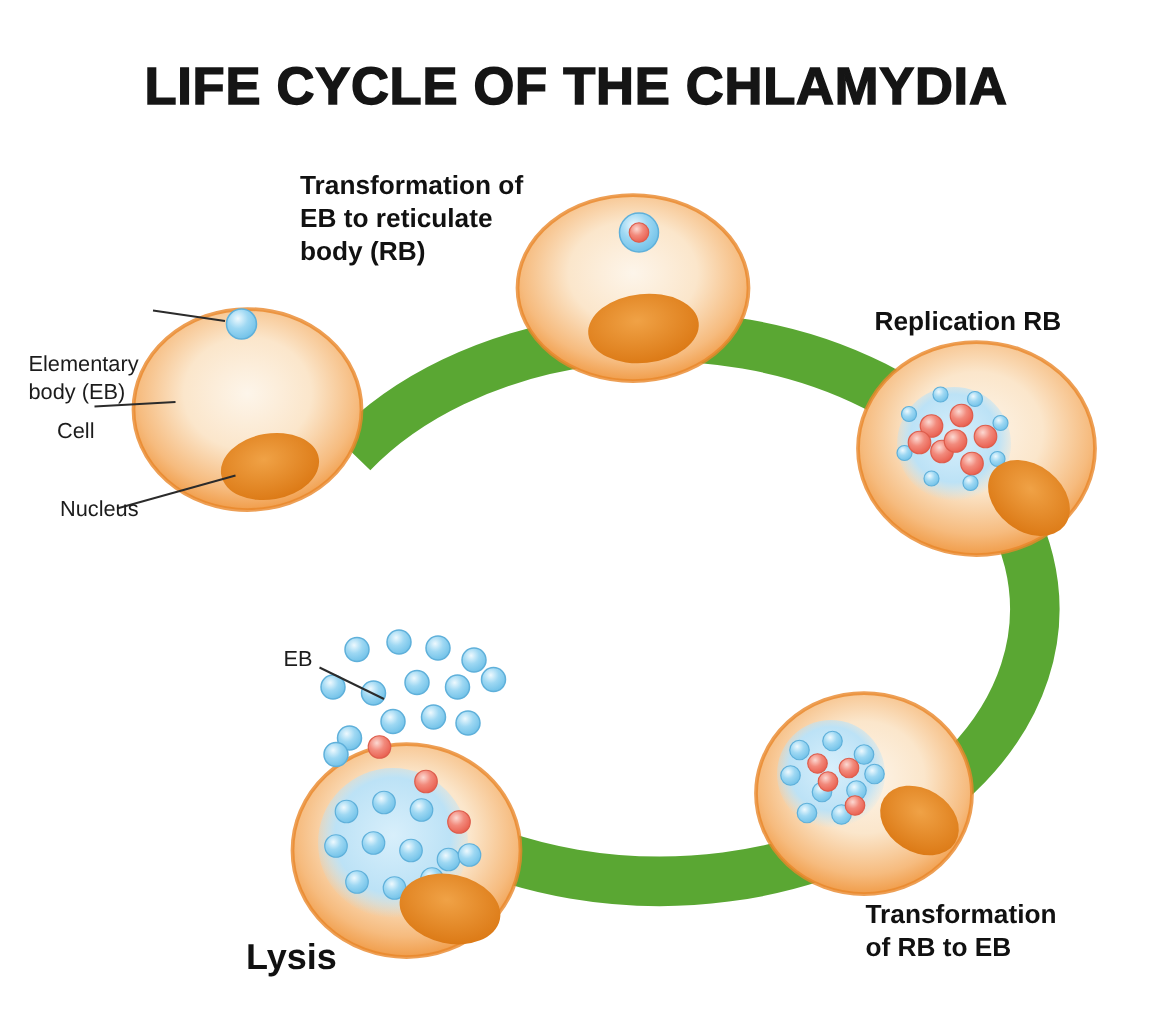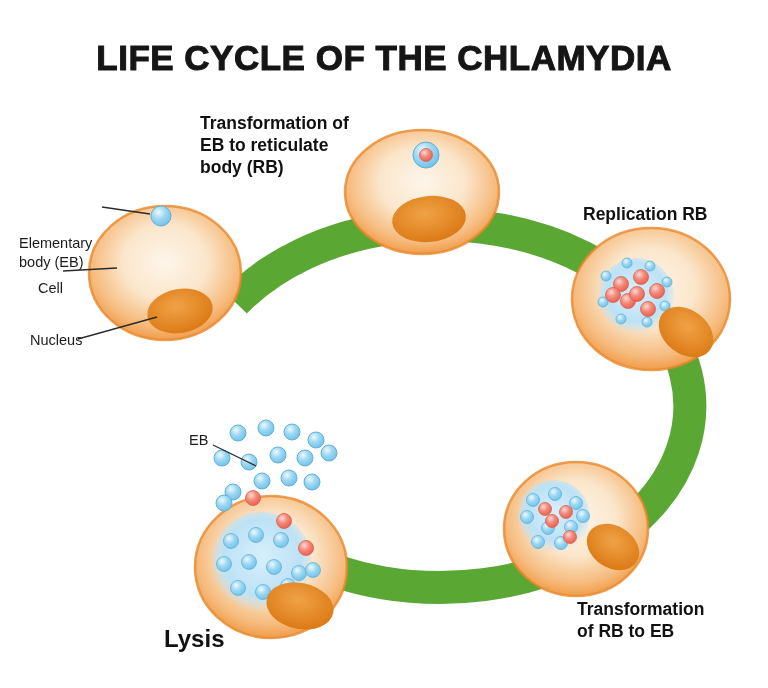--- a/index.html
+++ b/index.html
@@ -184,16 +184,16 @@
   <div class="stage-label center" style="left:577px;top:599px;width:150px;">Transformation
 of RB to EB</div>
 
   <div class="stage-label" style="left:164px;top:624px;font-size:24px;">Lysis</div>
 
   <div class="callout" style="left:19px;top:188px;margin-top:46px;">Elementary
 body (EB)</div>
 
   <div class="callout" style="left:38px;top:263px;margin-top:16px;">Cell</div>
 
-  <div class="callout" style="left:30px;top:331px;">Nucleus</div>
+  <div class="callout" style="left:40px;top:331px;">Nucleus</div>
 
   <div class="callout" style="left:189px;top:431px;text-align:right;">EB</div>
 </div>
 
 </body></html>

